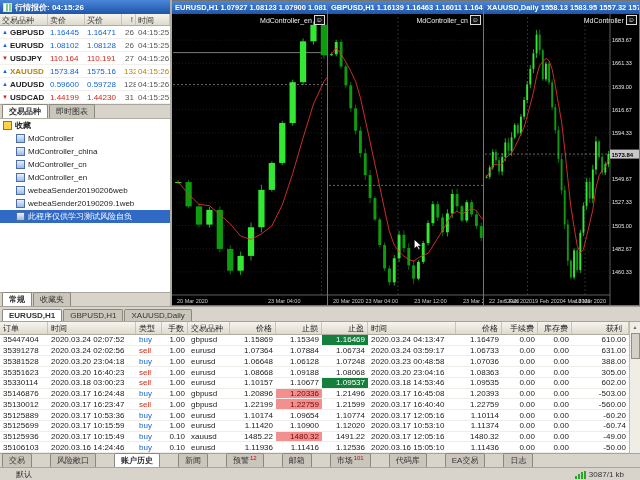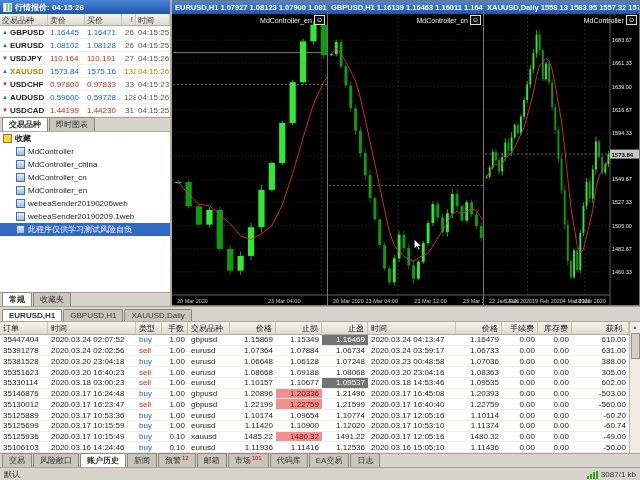--- a/index.html
+++ b/index.html
@@ -46,27 +46,27 @@
   .tc{padding:1px 3px;border-right:1px solid #c8c4b8;white-space:nowrap;overflow:hidden}
   .t-rows{flex:1;display:flex;flex-direction:column}
   .t-row{flex:1;display:flex;border-bottom:1px solid #efede7;align-items:center}
   .t-row span{padding:0 3px;white-space:nowrap;overflow:hidden;height:100%;display:flex;align-items:center}
   .c0{width:48px}.c1{width:88px}.c2{width:26px}.c3{width:26px;justify-content:flex-end}.c4{width:42px}
   .c5{width:46px;justify-content:flex-end}.c6{width:46px;justify-content:flex-end}.c7{width:46px;justify-content:flex-end}
   .c8{width:88px}.c9{width:46px;justify-content:flex-end}.c10{width:36px;justify-content:flex-end}
   .c11{width:34px;justify-content:flex-end}.c12{flex:1;justify-content:flex-end;padding-right:6px}
   .hc3,.hc5,.hc6,.hc7,.hc9,.hc10,.hc11,.hc12{text-align:right}
   .type-buy{color:#1464d2}.type-sell{color:#d22814}
-  .hl-green{background:#737373;color:#fff}
+  .hl-green{background:#15803d;color:#fff}
   .hl-red{background:#f29090;color:#7a0000}
   .tscroll{width:11px;min-width:11px;background:#efede6;border-left:1px solid #c0bcb0;display:flex;flex-direction:column;align-items:center;font-size:5px;color:#666}
   .tarr{height:10px;line-height:10px}
   .tthumb{width:9px;height:26px;background:#d4d0c8;border:1px solid #948f83;margin-top:1px}
-  .btabs{height:14px;min-height:14px;display:flex;align-items:flex-end;background:#d8d4cc;padding:0 2px;gap:1px;border-top:1px solid #a8a49c}
-  .statusbar{height:13px;min-height:13px;background:#d8d4cc;border-top:1px solid #a8a49c;display:flex;align-items:center;justify-content:space-between;padding:0 4px;color:#333}
+  .btabs{height:14px;min-height:14px;display:flex;align-items:flex-end;background:#d8d4cc;padding:0 2px;gap:18px;border-top:1px solid #a8a49c}
+  .statusbar{height:13px;min-height:13px;background:#d8d4cc;border-top:1px solid #a8a49c;display:flex;align-items:center;justify-content:space-between;padding:0 16px;color:#333}
   .conn{display:flex;gap:3px;align-items:flex-end}
   .bars{display:flex;align-items:flex-end;gap:1px;height:8px}
   .bars i{width:2px;background:#2aa52a;display:block}
 </style>
 </head>
 <body>
 
 <div class="app">
   <div class="main">
     <div class="left">
@@ -106,28 +106,20 @@
             <span class="sp w3">27</span>
             <span class="t w4">04:15:26</span>
           </div>
           <div class="mw-row up gold">
             <span class="arrow">▲</span>
             <span class="sym">XAUUSD</span>
             <span class="num w1">1573.84</span>
             <span class="num w2">1575.16</span>
             <span class="sp w3">132</span>
             <span class="t w4">04:15:26</span>
-          </div>
-          <div class="mw-row down">
-            <span class="arrow">▼</span>
-            <span class="sym">USDCHF</span>
-            <span class="num w1">0.97800</span>
-            <span class="num w2">0.97833</span>
-            <span class="sp w3">33</span>
-            <span class="t w4">04:15:23</span>
           </div>
           <div class="mw-row up">
             <span class="arrow">▲</span>
             <span class="sym">AUDUSD</span>
             <span class="num w1">0.59600</span>
             <span class="num w2">0.59728</span>
             <span class="sp w3">128</span>
             <span class="t w4">04:15:26</span>
           </div>
           <div class="mw-row down">

